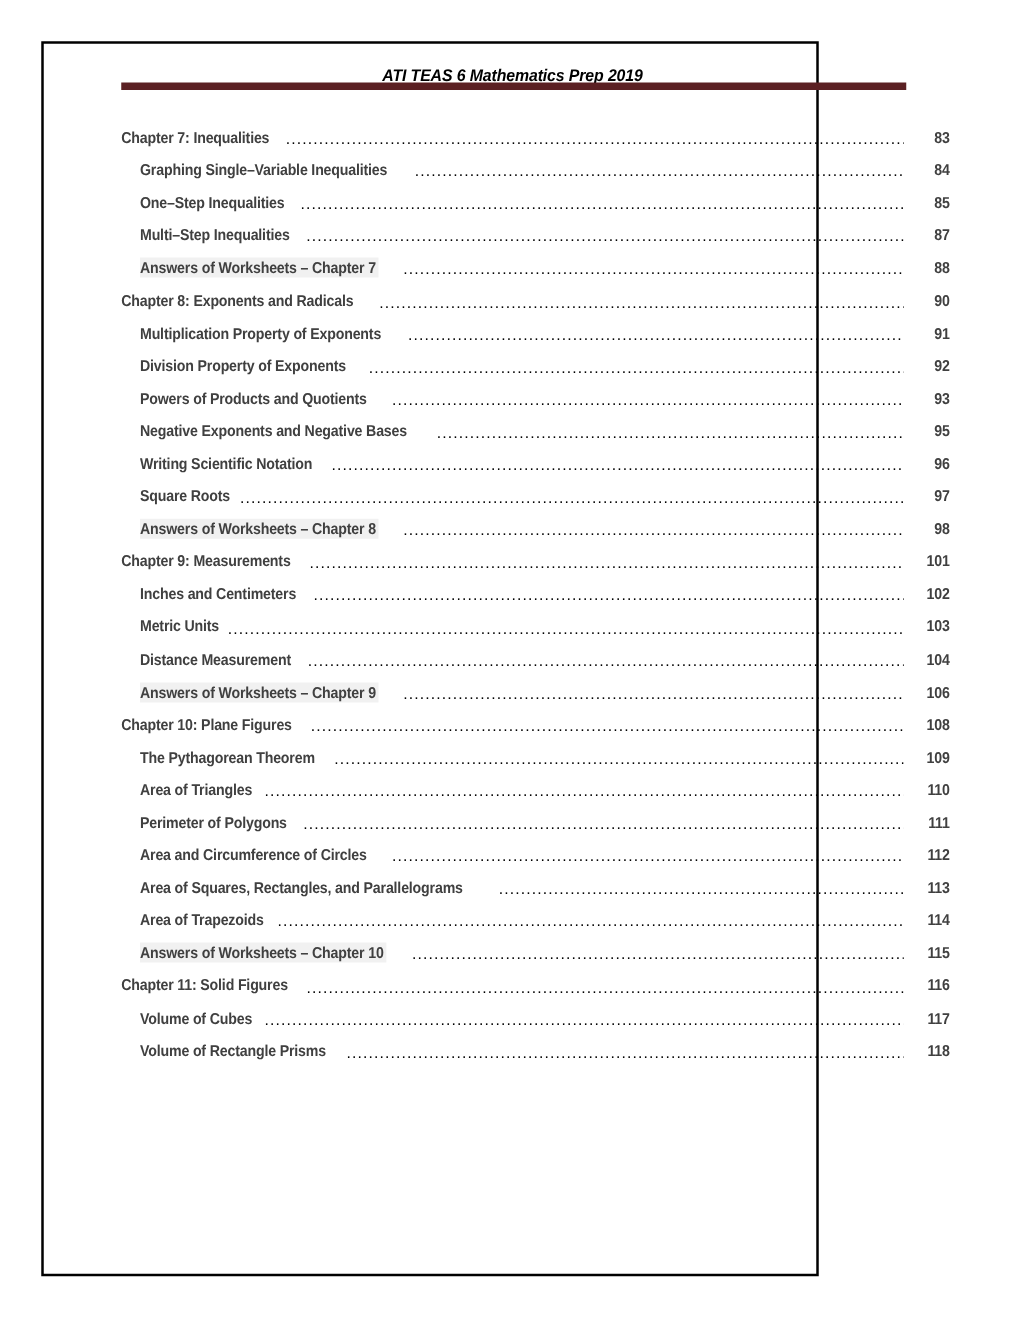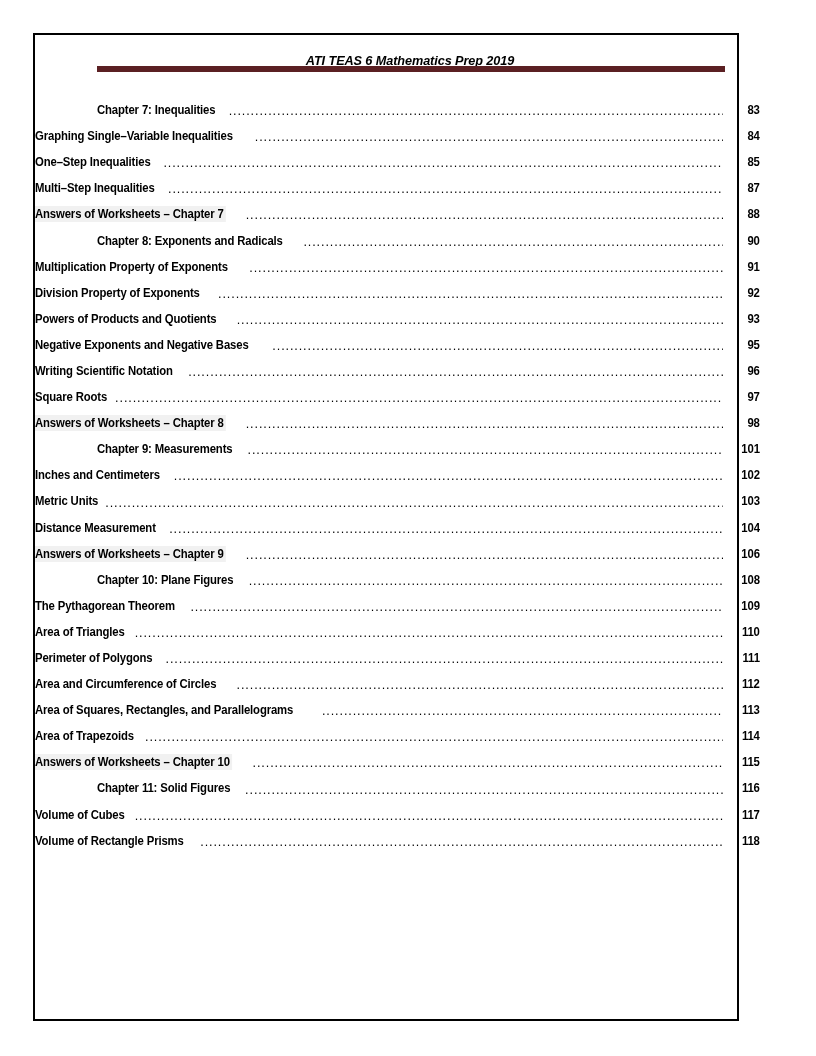--- a/index.html
+++ b/index.html
@@ -13,21 +13,21 @@
     position: relative;
     font-family: "Liberation Sans", "DejaVu Sans", sans-serif;
     overflow: hidden;
   }
 
   
   #page-frame {
     position: absolute;
     left: 33px;
     top: 33px;
-    width: 706px;
+    width: 622px;
     height: 988px;
     border: 2px solid #000000;
     box-sizing: border-box;
     background: #ffffff;
   }
 
   
   #header {
     position: absolute;
     left: 0;
@@ -62,27 +62,27 @@
     width: 750px;
     height: 840px;
   }
 
   .toc-row {
     position: relative;
     height: 26.1px;
     display: flex;
     align-items: center;
     font-size: 12.6px;
-    color: #000000;
+    color: #404040;
     white-space: nowrap;
     letter-spacing: -0.15px;
     justify-content: center;
   }
   .toc-row.level-chapter { padding-left: 62px; }
-  .toc-row.level-section { }
+  .toc-row.level-section { padding-left: 77px; }
 
   .toc-title {
     flex: 0 0 auto;
     transform: scaleX(0.9);
     transform-origin: left center;
     font-weight: 600;
     padding: 1px 1px 1px 0;
   }
   .toc-row.hl .toc-title {
     background: #F1F1F1;

